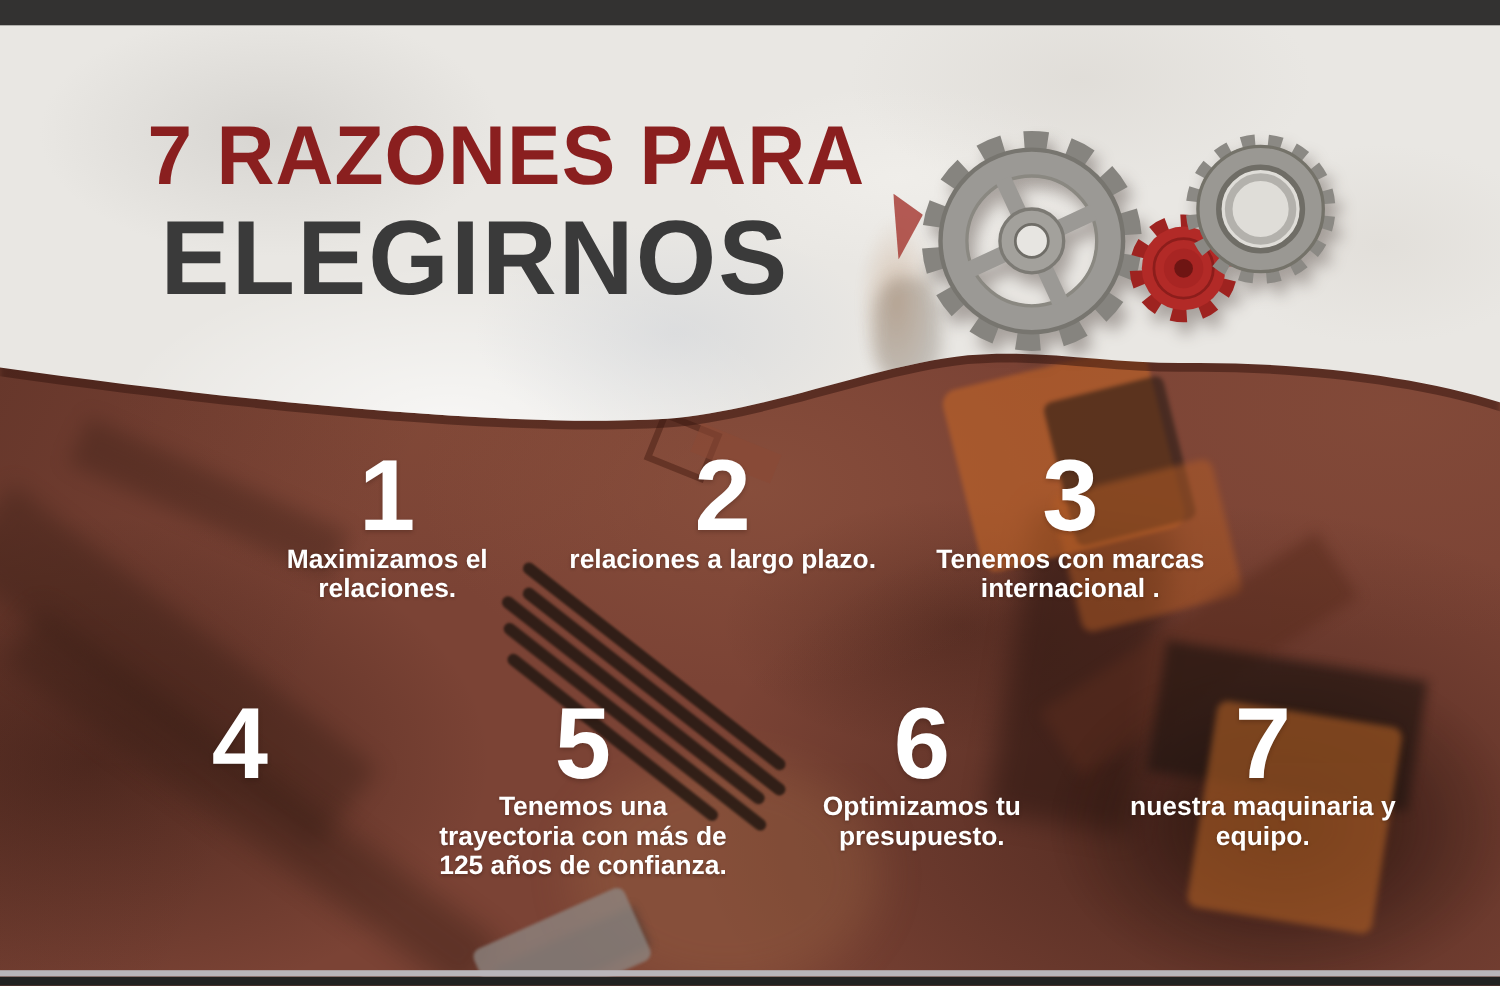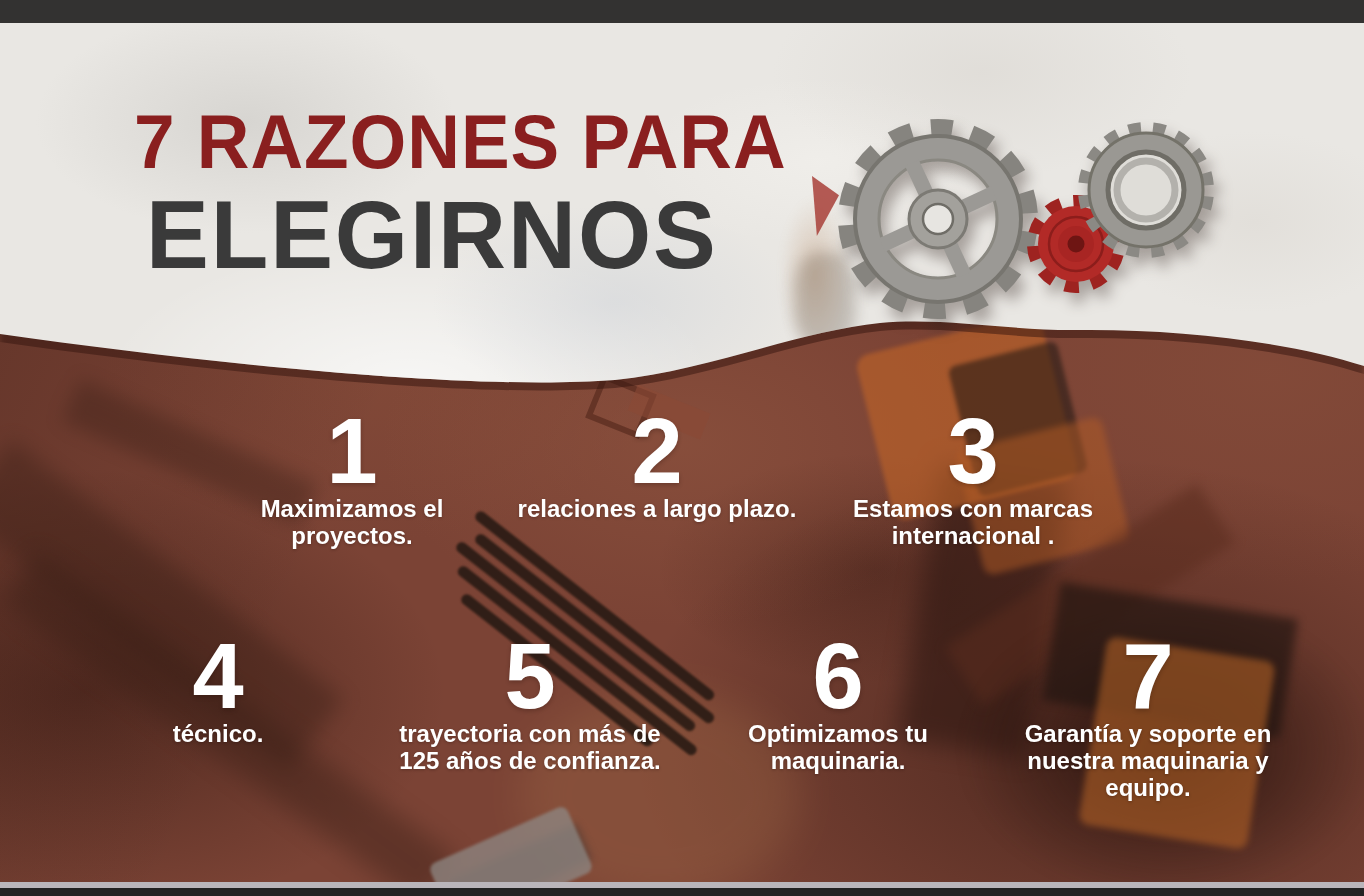--- a/index.html
+++ b/index.html
@@ -170,59 +170,58 @@
       <circle cx="346" cy="120" r="36" fill="#dfddd8"></circle>
       <circle cx="346" cy="120" r="38" fill="none" stroke="#6f6d66" stroke-width="5"></circle>
       <circle cx="346" cy="120" r="29" fill="none" stroke="#b3b1ac" stroke-width="7"></circle>
     </g>
   </svg>
 
   <div class="item i1">
     <span class="num">1</span>
     <span class="txt">
       <span class="line">Maximizamos el</span>
-      <span class="line">proyectos.</span>
+      <span class="line">relaciones.</span>
     </span>
   </div>
   <div class="item i2">
     <span class="num">2</span>
     <span class="txt">
       <span class="line">relaciones a largo plazo.</span>
     </span>
   </div>
   <div class="item i3">
     <span class="num">3</span>
     <span class="txt">
-      <span class="line">Estamos con marcas</span>
+      <span class="line">Tenemos con marcas</span>
       <span class="line">internacional .</span>
     </span>
   </div>
 
   <div class="item i4">
     <span class="num">4</span>
     <span class="txt">
-      <span class="line">técnico.</span>
     </span>
   </div>
   <div class="item i5">
     <span class="num">5</span>
     <span class="txt">
+      <span class="line">Tenemos una</span>
       <span class="line">trayectoria con más de</span>
       <span class="line">125 años de confianza.</span>
     </span>
   </div>
   <div class="item i6">
     <span class="num">6</span>
     <span class="txt">
       <span class="line">Optimizamos tu</span>
-      <span class="line">maquinaria.</span>
+      <span class="line">presupuesto.</span>
     </span>
   </div>
   <div class="item i7">
     <span class="num">7</span>
     <span class="txt">
-      <span class="line">Garantía y soporte en</span>
       <span class="line">nuestra maquinaria y</span>
       <span class="line">equipo.</span>
     </span>
   </div>
 
 </div>
 
 </body></html>

